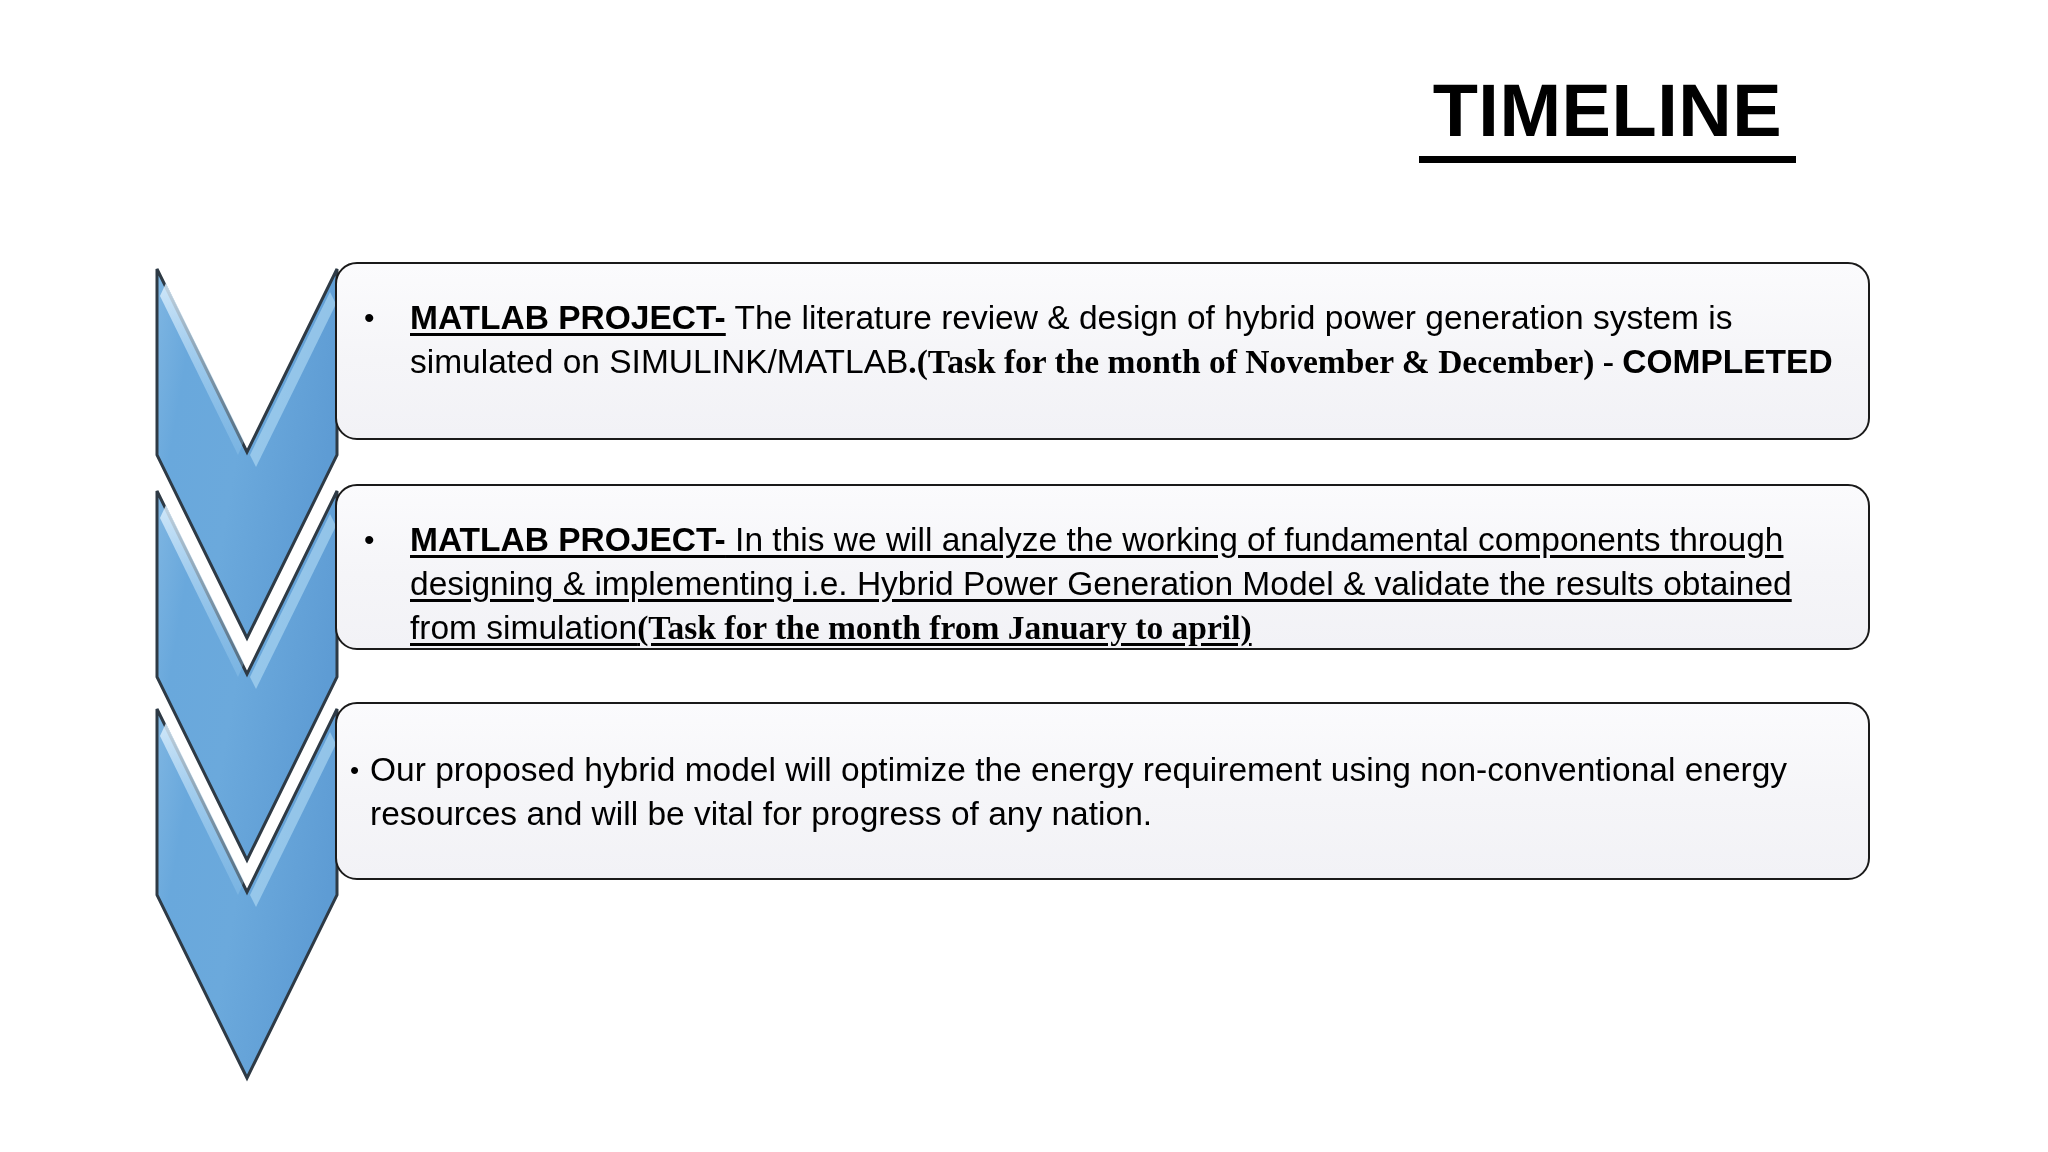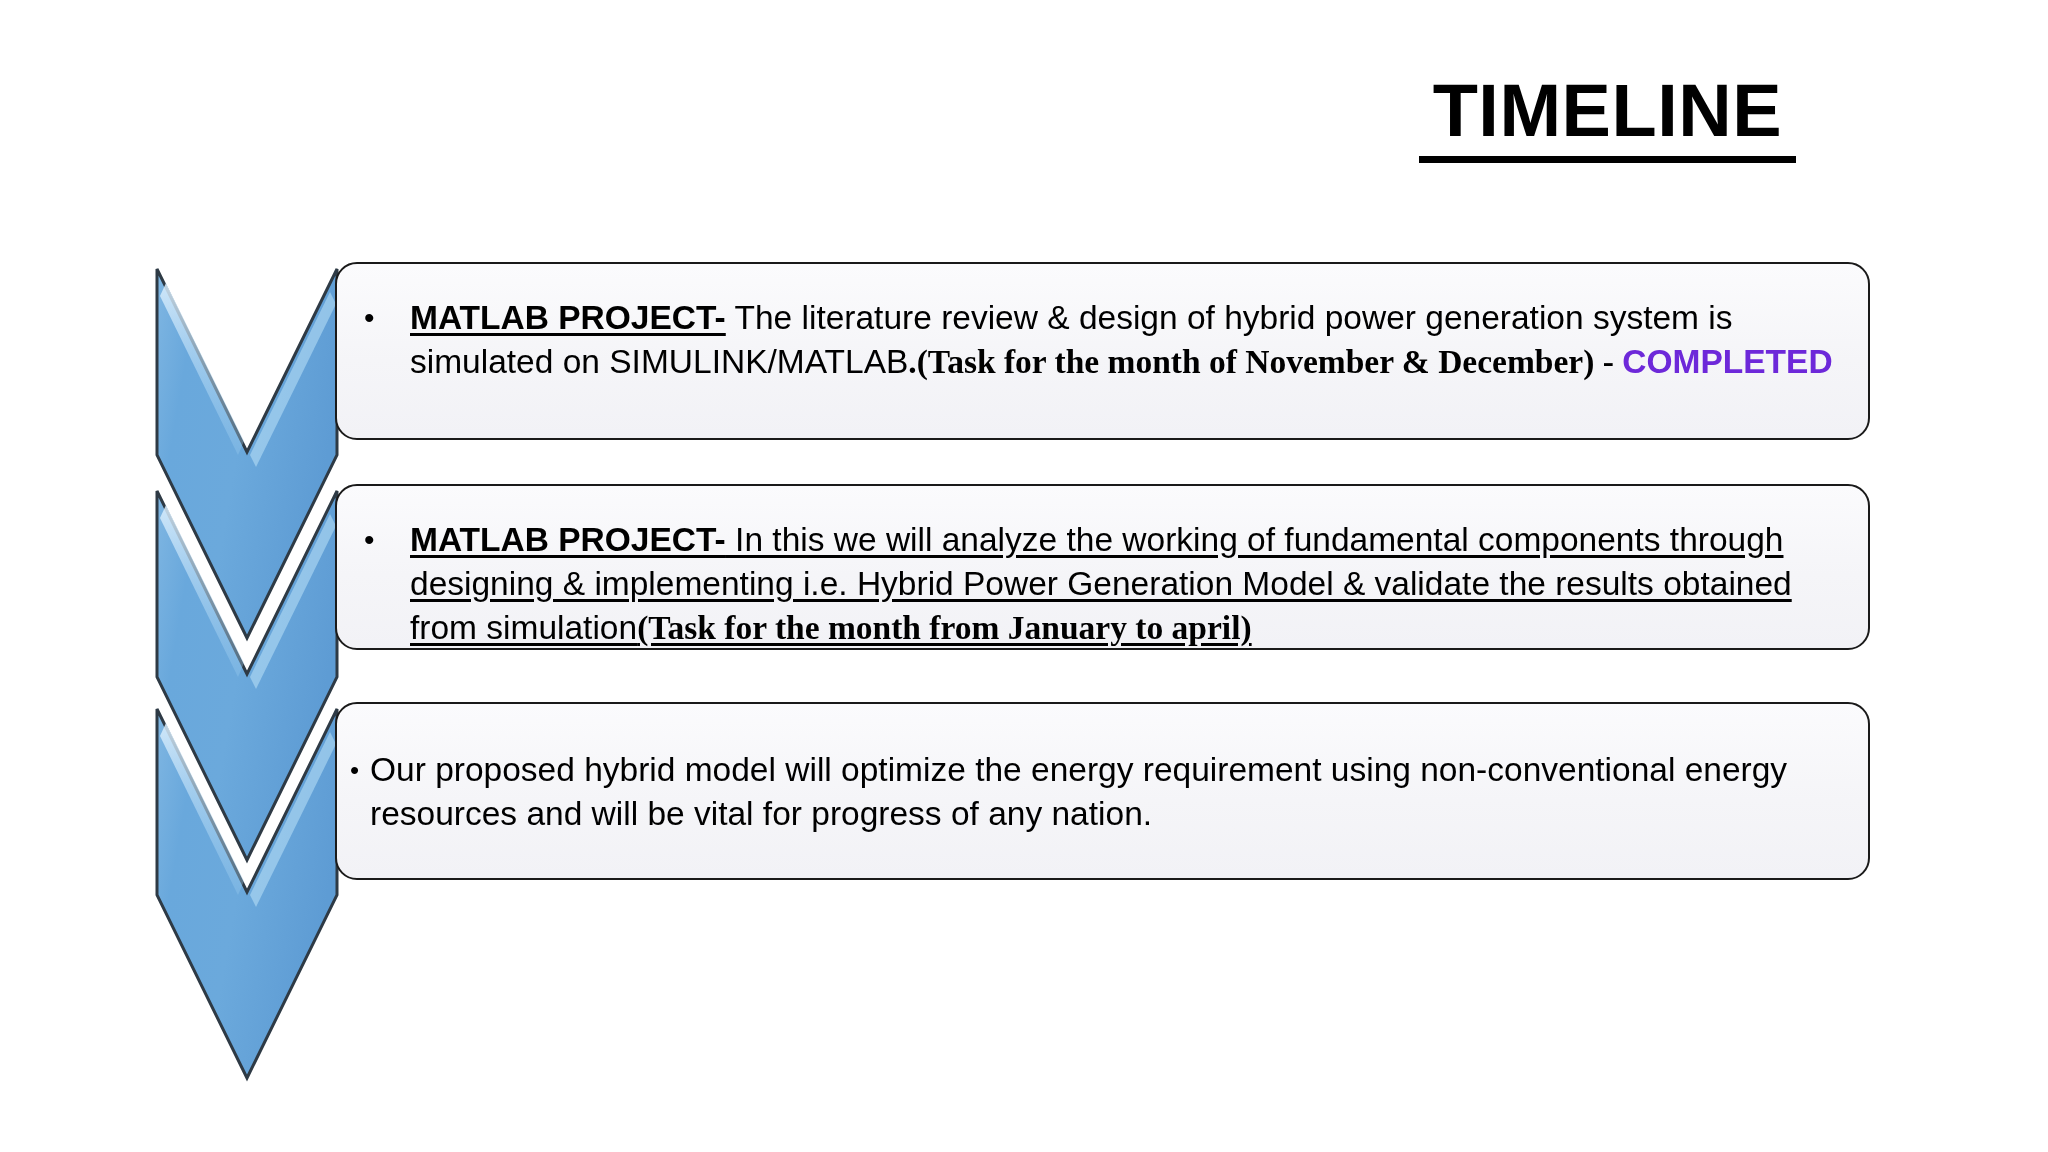--- a/index.html
+++ b/index.html
@@ -86,21 +86,21 @@
     line-height: 44px;
     color: #000;
   }
   #txt1 .bullet, #txt2 .bullet { width: 46px; text-align: left; padding-left: 9px; }
   #txt3 .bullet { width: 20px; text-align: left; padding-left: 0px; font-size: 26px; }
 
   .body { flex: 1 1 auto; }
 
   .b  { font-weight: bold; font-family: Liberation Serif, serif; }
   .bu { font-weight: bold; text-decoration: underline; text-underline-offset: 4px; }
-  .red { color: #6d28d9; font-weight: bold; }
+  .red { color: #000000; font-weight: bold; }
   .uline-run { text-decoration: underline; text-underline-offset: 4px; }
 </style>
 </head>
 <body>
 
 <div class="slide">
 
   <div class="title">
     <span class="tx">TIMELINE</span>
   </div>

